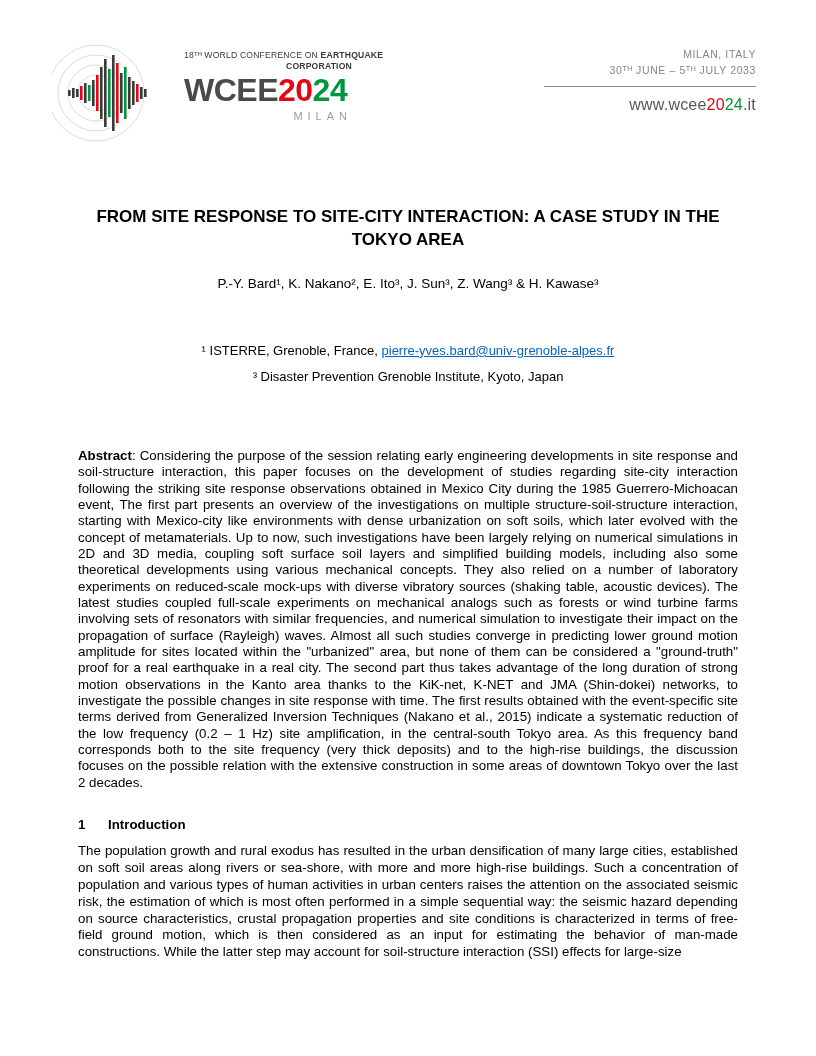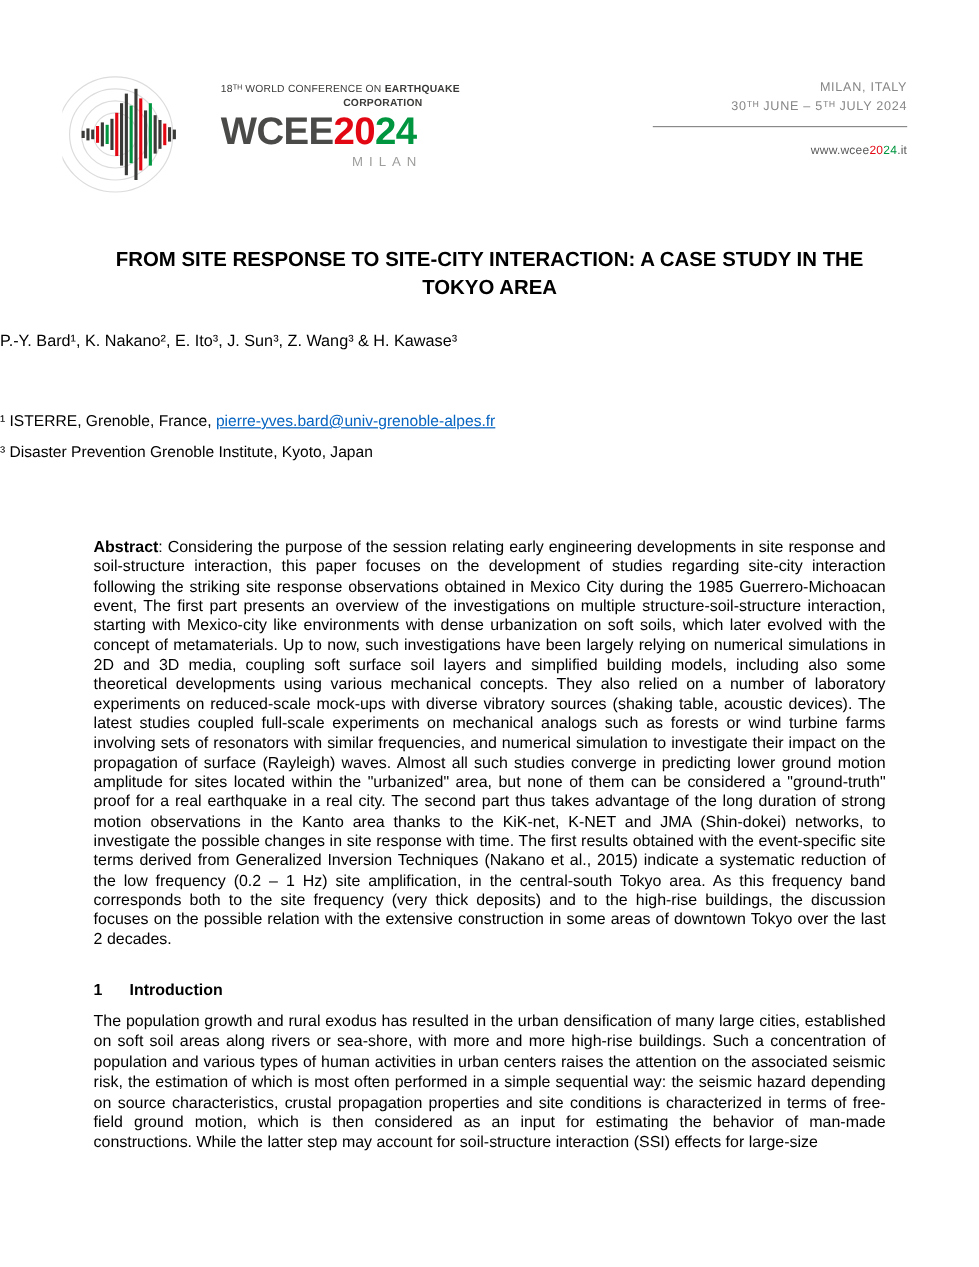--- a/index.html
+++ b/index.html
@@ -12,21 +12,21 @@
     color: #000;
     position: relative;
     overflow: hidden;
   }
 
   
   .header {
     display: flex;
     justify-content: space-between;
     align-items: flex-start;
-    padding: 53px 60px 0 52px;
+    padding: 34px 60px 0 52px;
     height: 158px;
   }
   .logo { display: flex; align-items: flex-start; }
   .logo-icon { flex: 0 0 auto; }
   .logo-text { margin-left: 4px; margin-top: 16px; width: 168px; }
   .conf-line {
     font-size: 8.6px; letter-spacing: 0.2px; color: #3a3a39;
     text-align: right; line-height: 1.25; white-space: nowrap;
   }
   .conf-line .b, .conf-line2 { font-weight: bold; }
@@ -45,35 +45,35 @@
   .milan {
     margin-top: 2px;
     font-size: 11px; letter-spacing: 5px; color: #9d9d9c;
     text-align: right;
   }
 
   .header-right { text-align: right; padding-top: 14px; width: 220px; }
   .hr-location { font-size: 10.5px; font-weight: normal; color: #878787; letter-spacing: 0.6px; }
   .hr-dates { font-size: 10.5px; color: #878787; letter-spacing: 0.6px; margin-top: 4px; }
   .hr-rule { border-bottom: 1.5px solid #8a8a8a; width: 212px; margin: 10px 0 9px auto; }
-  .hr-url { font-size: 10px; letter-spacing: 0.2px; cursor: pointer; text-decoration: none; display: inline-block; }
+  .hr-url { font-size: 16px; letter-spacing: 0.2px; cursor: pointer; text-decoration: none; display: inline-block; }
   .u-dark { color: #58585a; }
 
   
   .title {
     margin: 48px 78px 0;
     font-size: 17px; font-weight: bold;
     text-align: center; line-height: 1.35;
   }
   .authors {
     margin-top: 24px;
-    text-align: left;
+    text-align: center;
     font-size: 13.5px;
   }
-  .affiliations { margin-top: 52px; text-align: left; }
+  .affiliations { margin-top: 52px; text-align: center; }
   .affil { font-size: 13px; margin-bottom: 11px; }
   .email-link { color: #0563c1; text-decoration: underline; cursor: pointer; }
 
   
   .abstract {
     margin: 64px 78px 0;
     font-size: 13.3px;
     line-height: 1.23;
     text-align: justify;
   }
@@ -132,21 +132,21 @@
       <div class="logo-text">
         <div class="conf-line"><span>18ᵀᴴ WORLD CONFERENCE ON </span><span class="b">EARTHQUAKE</span></div>
         <div class="conf-line2">CORPORATION</div>
         <div class="wcee-line"><span class="wcee-word">WCEE</span><span class="year-red">20</span><span class="year-green">24</span></div>
         <div class="milan">MILAN</div>
       </div>
     </div>
 
     <div class="header-right">
       <div class="hr-location">MILAN, ITALY</div>
-      <div class="hr-dates">30ᵀᴴ JUNE – 5ᵀᴴ JULY 2024</div>
+      <div class="hr-dates">30ᵀᴴ JUNE – 5ᵀᴴ JULY 2033</div>
       <div class="hr-rule"></div>
       <a class="hr-url"><span class="u-dark">www.</span><span class="u-dark">wcee</span><span class="year-red">20</span><span class="year-green">24</span><span class="u-dark">.it</span></a>
     </div>
   </header>
 
   <h1 class="title">FROM SITE RESPONSE TO SITE-CITY INTERACTION: A CASE STUDY IN THE TOKYO AREA</h1>
 
   <div class="authors">P.-Y. Bard¹, K. Nakano², E. Ito³, J. Sun³, Z. Wang³ &amp; H. Kawase³</div>
 
   <div class="affiliations">

